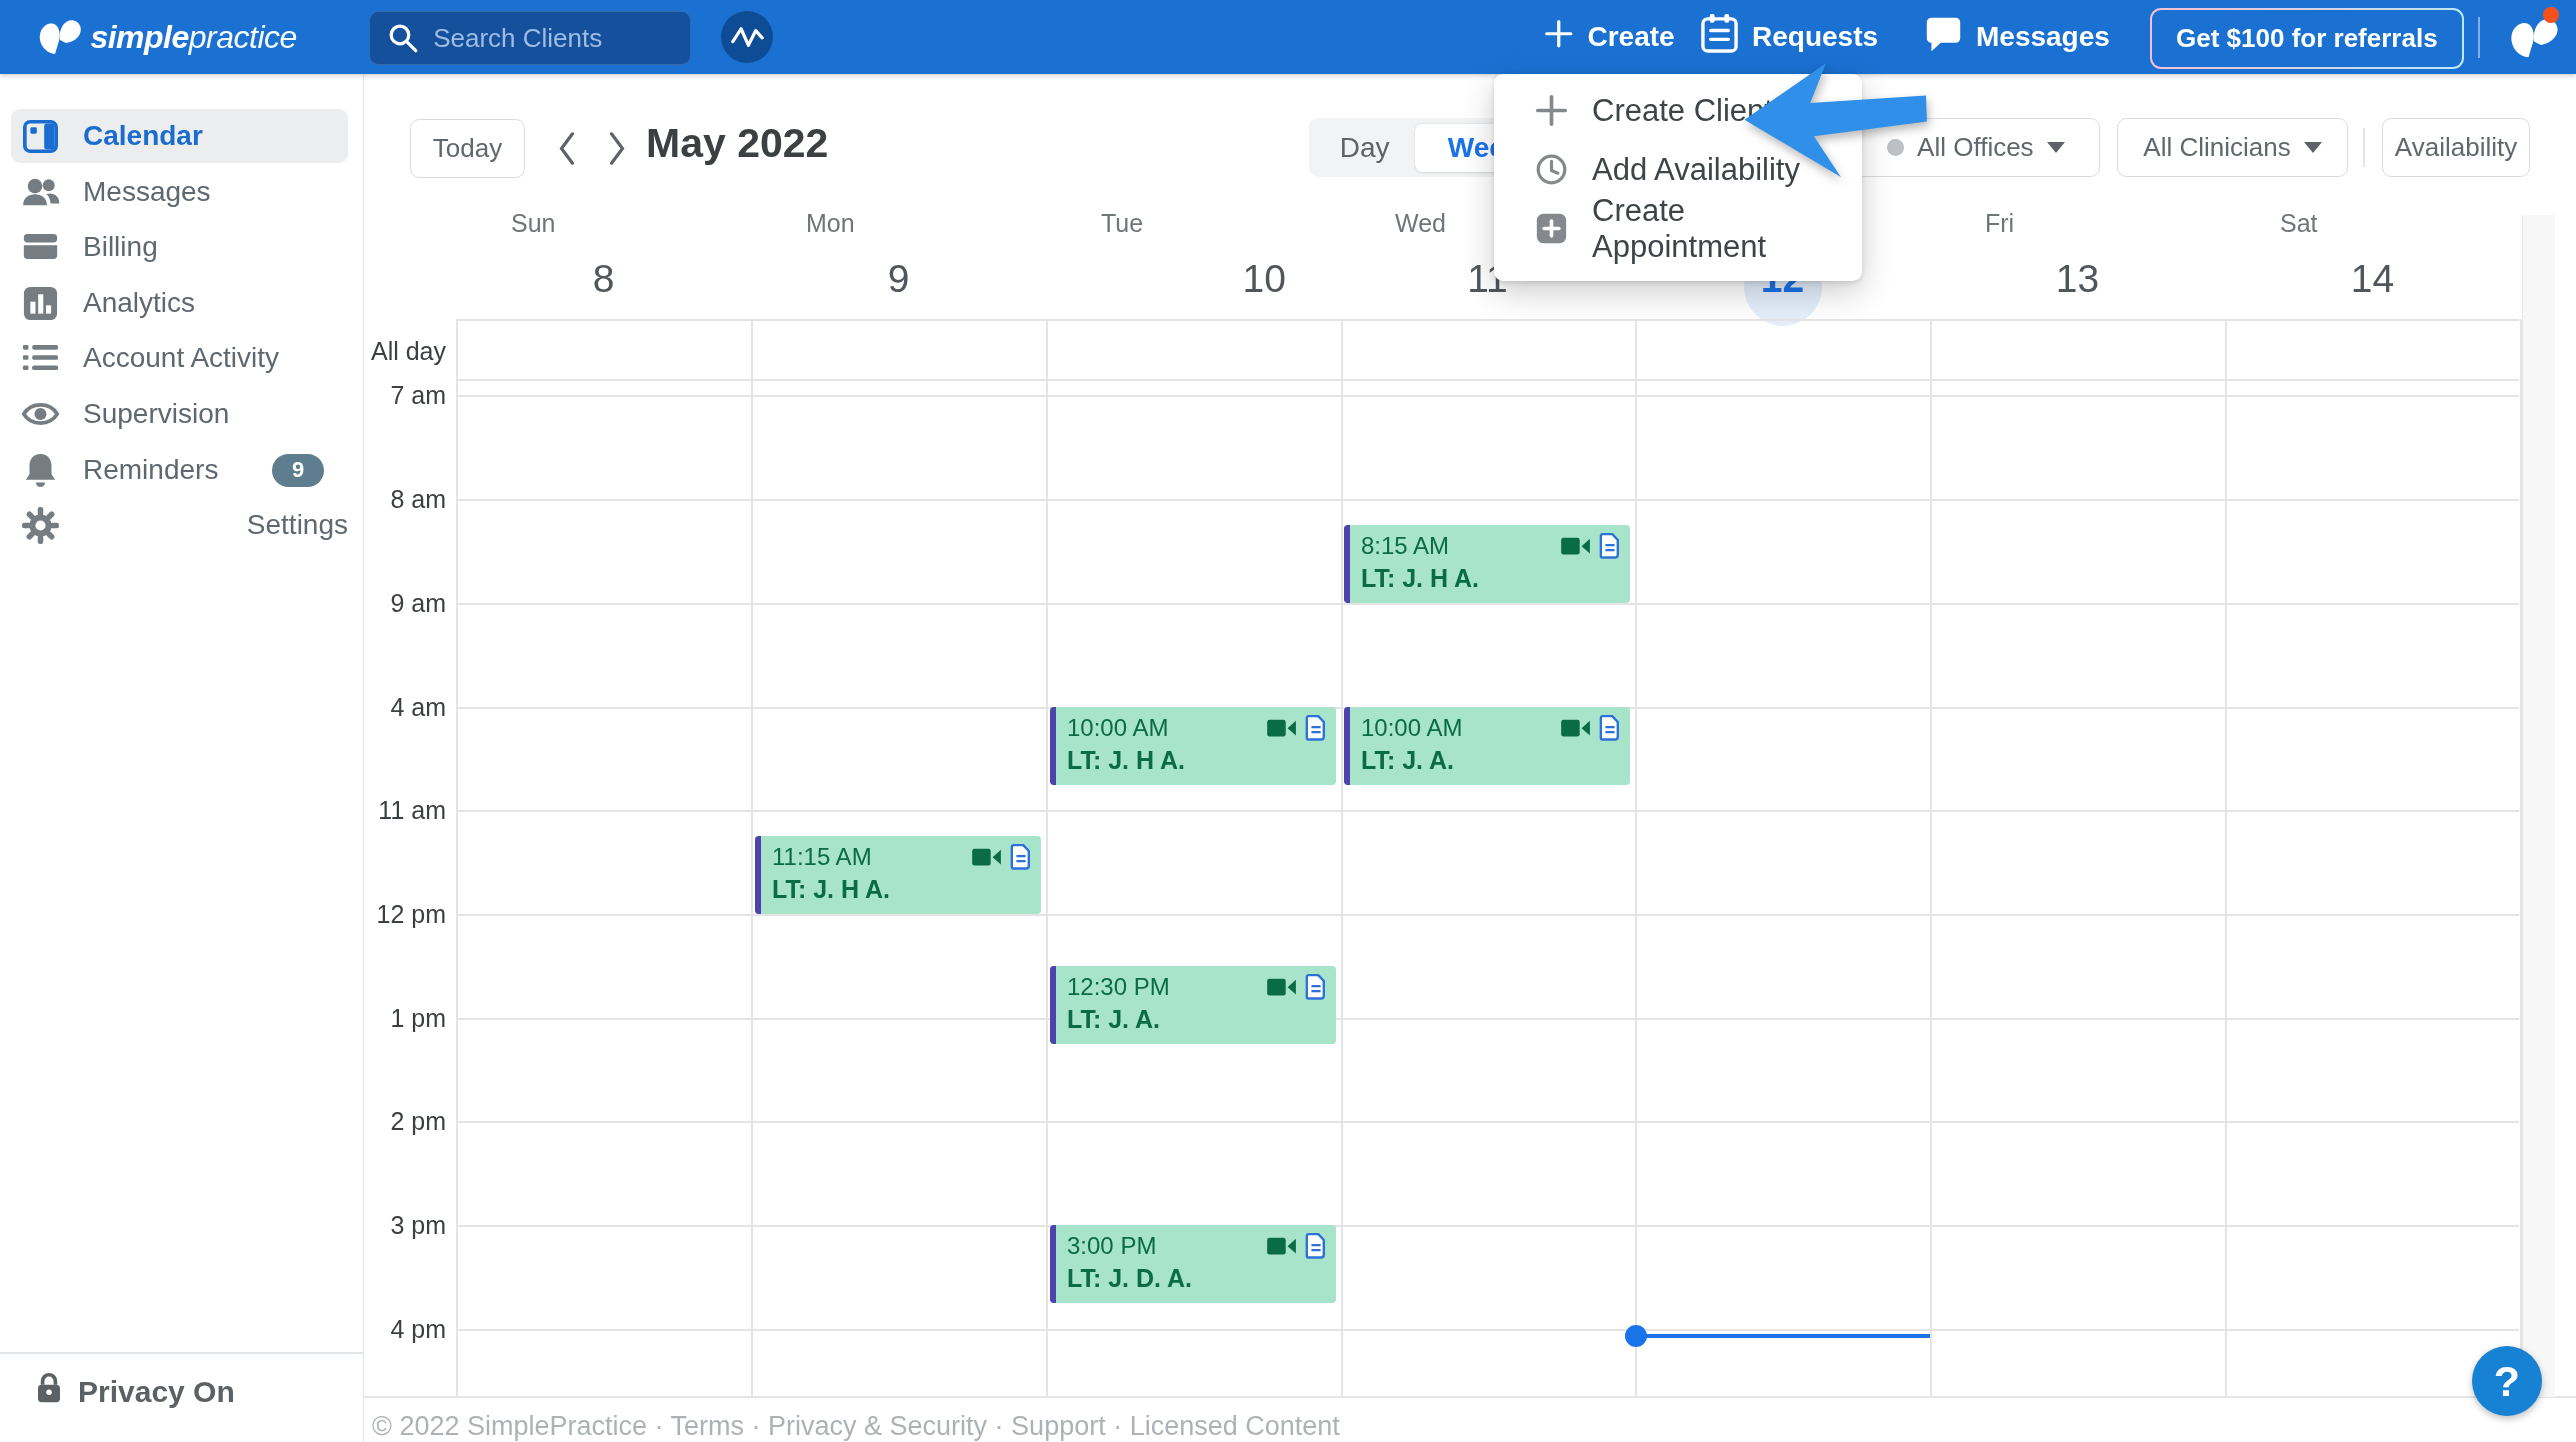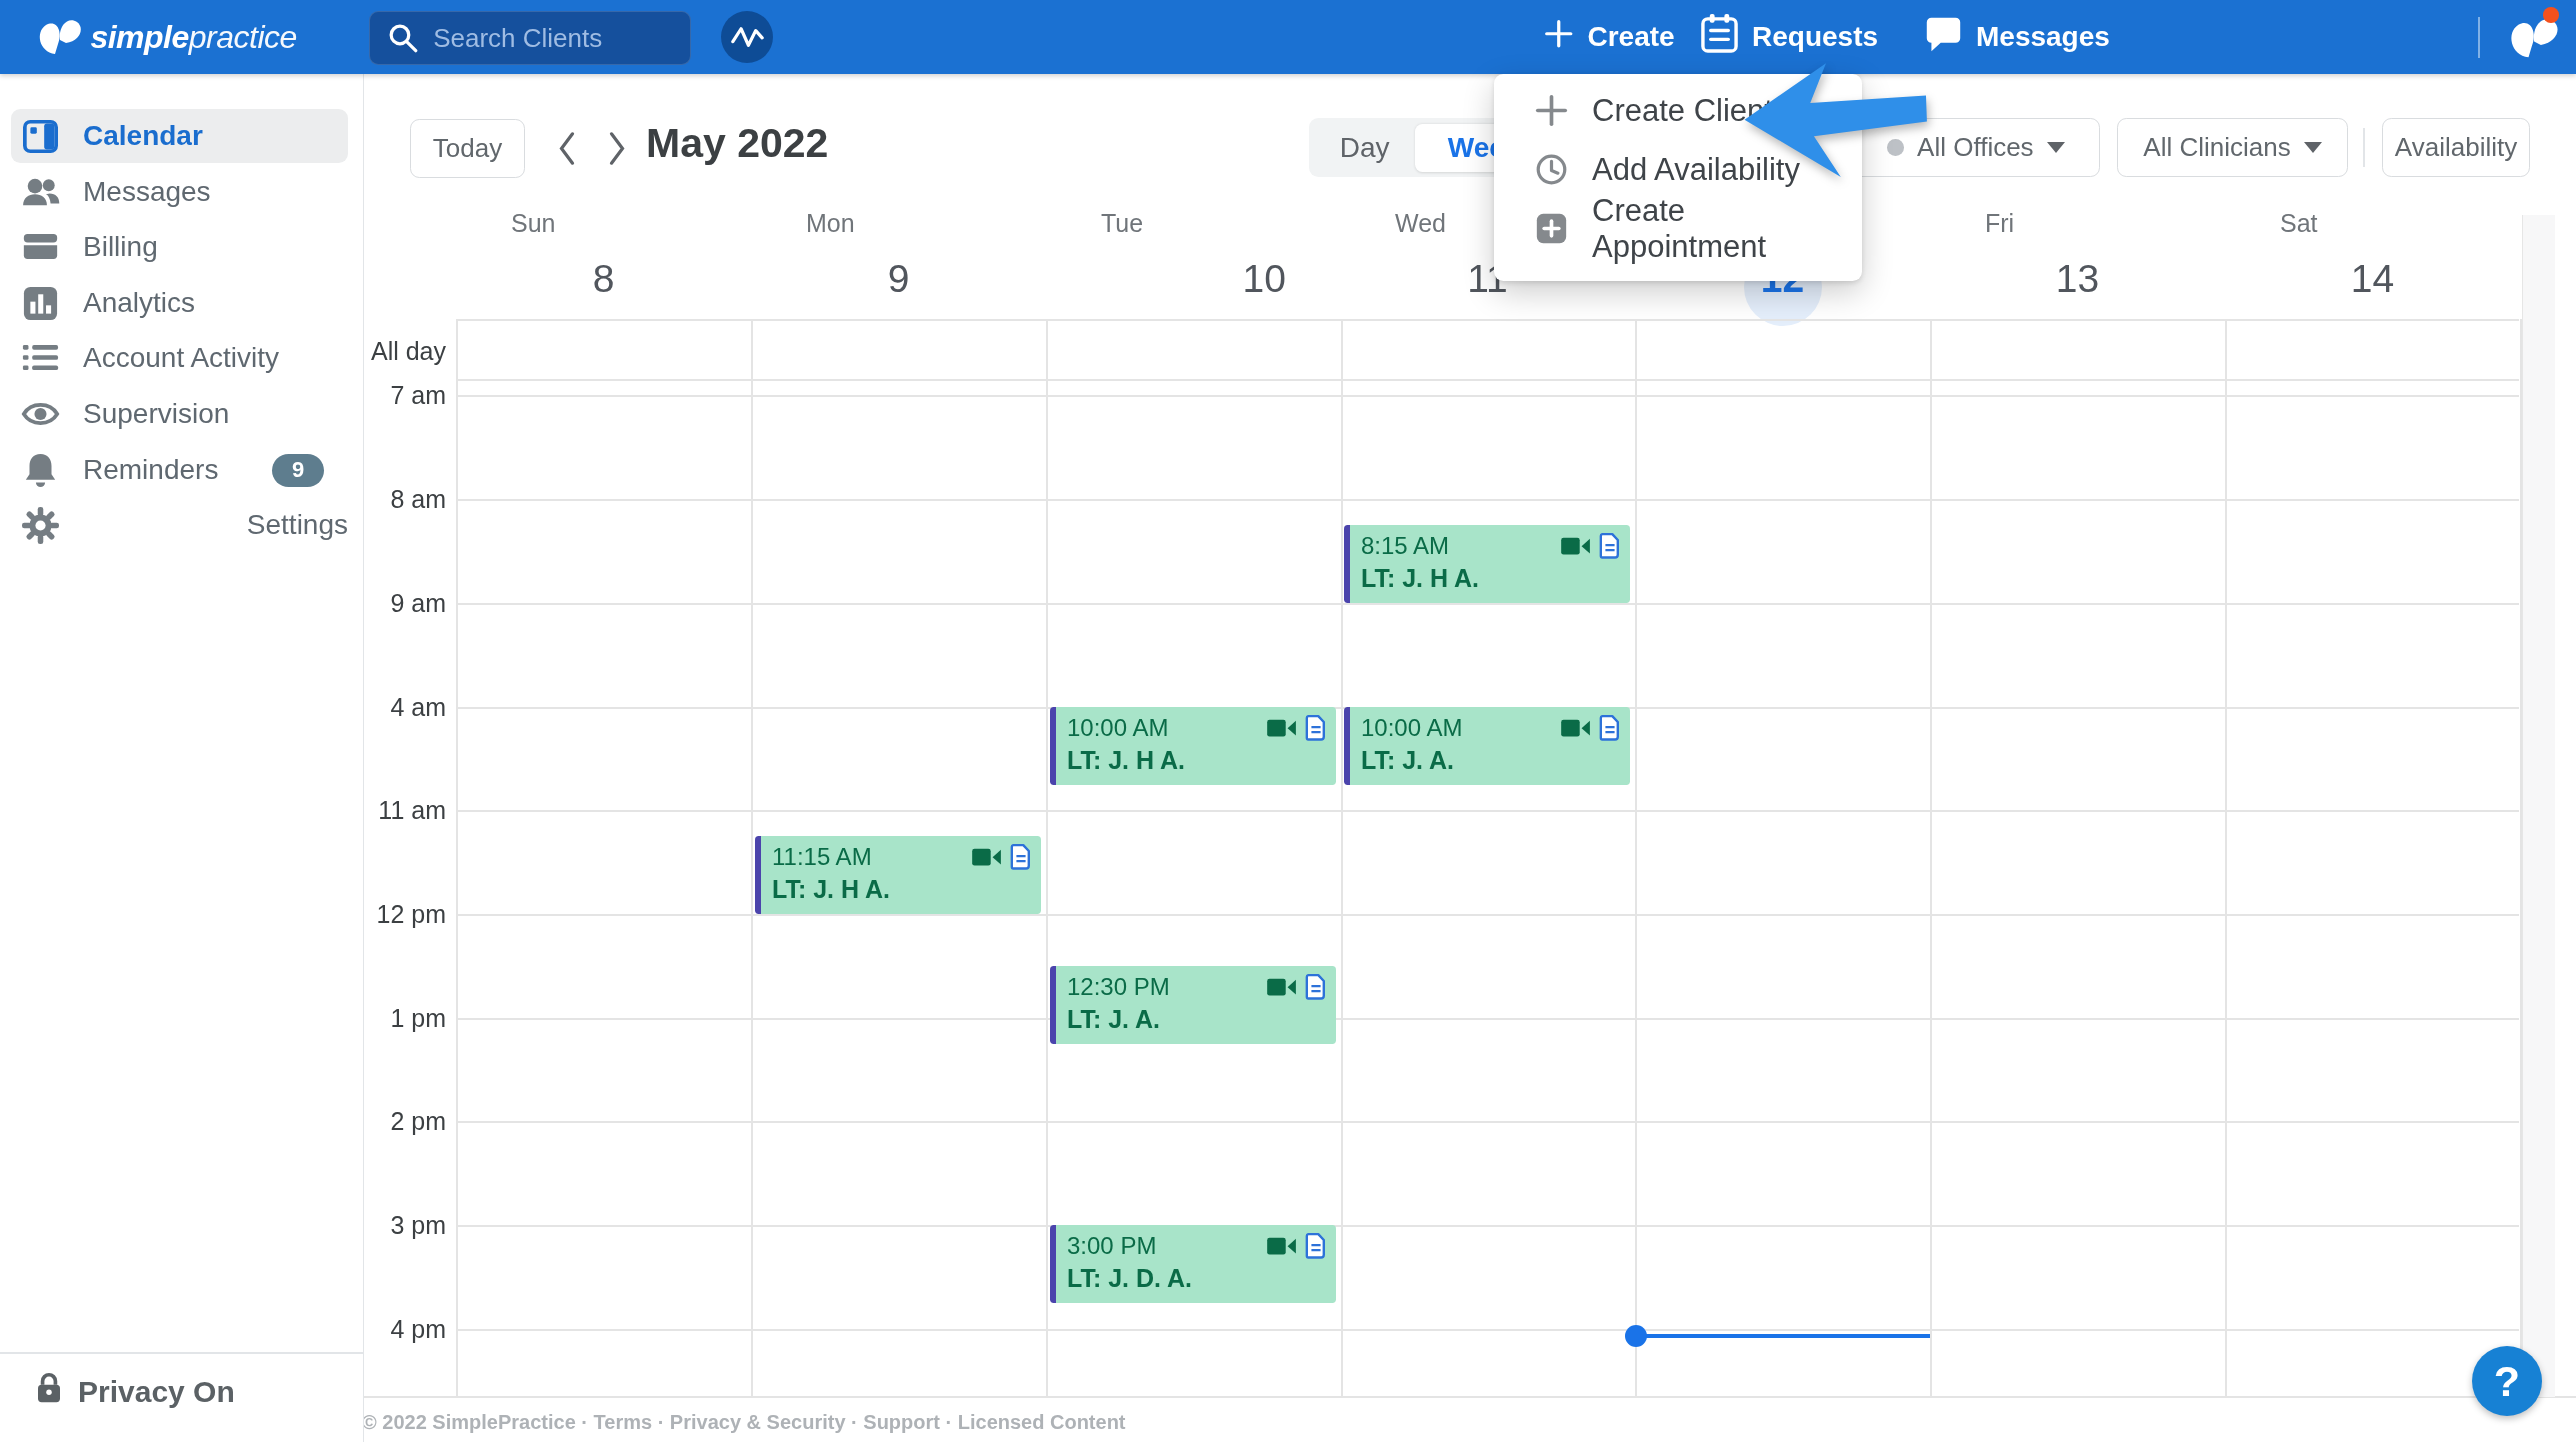--- a/index.html
+++ b/index.html
@@ -74,21 +74,21 @@
   .event .eicons{position:absolute;right:9.3px;top:7.4px;display:flex;gap:7.4px;align-items:center;}
   .now-line{position:absolute;height:3.7px;background:#1A73E8;z-index:15;}
   .now-dot{position:absolute;width:22px;height:22px;border-radius:50%;background:#1A73E8;z-index:15;}
 
   
   .sb-track{position:absolute;left:2522px;top:215px;width:31.5px;height:1182px;background:#F7F7F8;
             border-left:0.9px solid #E6E6E6;z-index:12;}
 
   
   .content-bottom{position:absolute;left:363px;top:1396px;width:2213px;height:1.9px;background:#E4E4E4;}
-  .footer{position:absolute;left:362px;top:1411px;font-size:20px;color:#AEB2B6;z-index:5;font-weight:bold;}
+  .footer{position:absolute;left:372px;top:1411px;font-size:27px;color:#AEB2B6;z-index:5;}
   .footer a{color:#AEB2B6;text-decoration:none;cursor:pointer;}
 
   
   .create-menu{position:absolute;left:1494px;top:74px;width:368px;height:207px;background:#fff;border-radius:9.3px;
                box-shadow:0 11px 31.5px rgba(0,0,0,.2), 0 1.9px 5.6px rgba(0,0,0,.12);z-index:50;padding-top:7.4px;box-sizing:border-box;}
   .menu-item{height:59px;display:flex;align-items:center;gap:24px;padding-left:41px;font-size:31px;color:#3F4449;cursor:pointer;}
 
   .arrow-layer{position:absolute;left:0;top:0;width:2576px;height:1443px;z-index:60;pointer-events:none;}
   .help-btn{position:absolute;left:2472px;top:1346px;width:70px;height:70px;border-radius:50%;background:#1781D4;
             color:#fff;font-size:43px;font-weight:700;display:flex;align-items:center;justify-content:center;
@@ -140,20 +140,21 @@
             <line x1="11" y1="27" x2="29" y2="27" stroke="#fff" stroke-width="3.5" stroke-linecap="round"></line>
           </svg></span>
       <span>Requests</span>
     </div>
     <div class="nav-item" style="left:1924px;">
       <span id="nav-messages-icon"><svg width="39" height="39" viewBox="0 0 42 42">
             <path d="M8 4 h26 a5 5 0 0 1 5 5 v17 a5 5 0 0 1 -5 5 H18 l-10 9 v-9 H8 a5 5 0 0 1 -5 -5 V9 a5 5 0 0 1 5 -5 Z" fill="#fff"></path>
           </svg></span>
       <span>Messages</span>
     </div>
+    <div class="referral-btn">Get $100 for referrals</div>
     <div class="nav-divider"></div>
     <div class="nav-butterfly">
       <span id="nav-butterfly"><svg width="54" height="52" viewBox="0 0 48 44">
             <g fill="#fff">
               <path d="M20 40 C4 38 0 18 11 11 C22 5 28 18 23 30 Z"></path>
               <path d="M25 26 C23 12 33 2 42 8 C50 14 45 27 31 29 Z"></path>
             </g>
           </svg></span>
       <span class="nav-dot"></span>
     </div>

